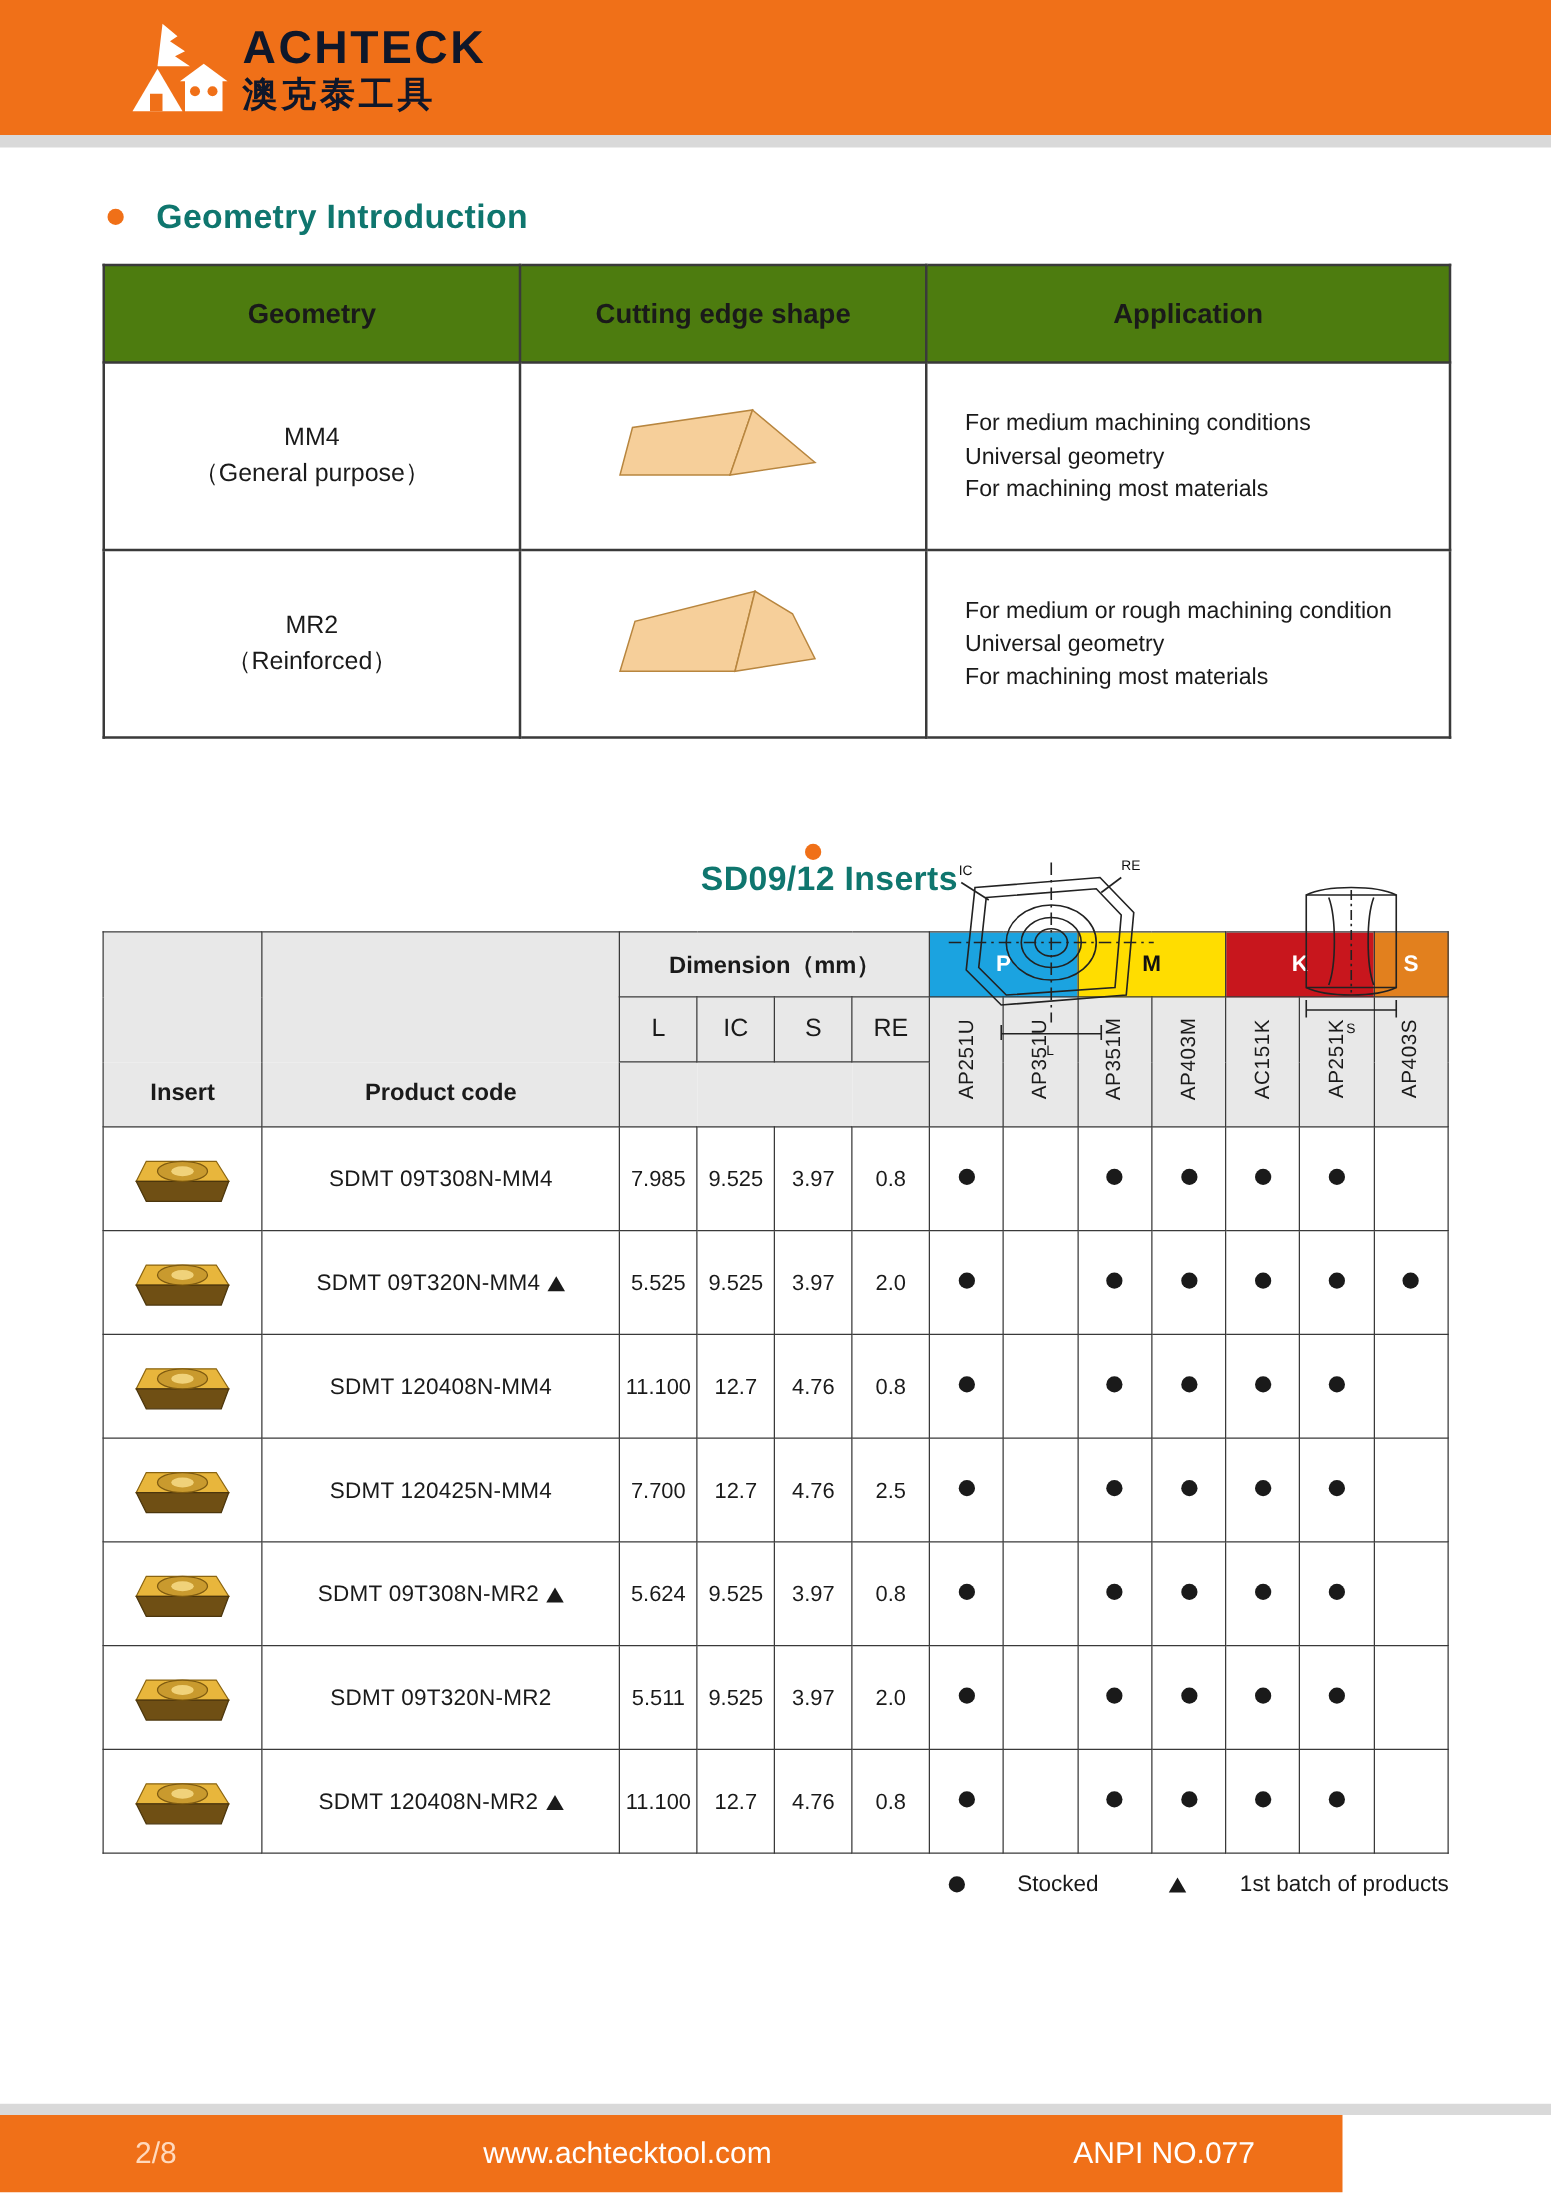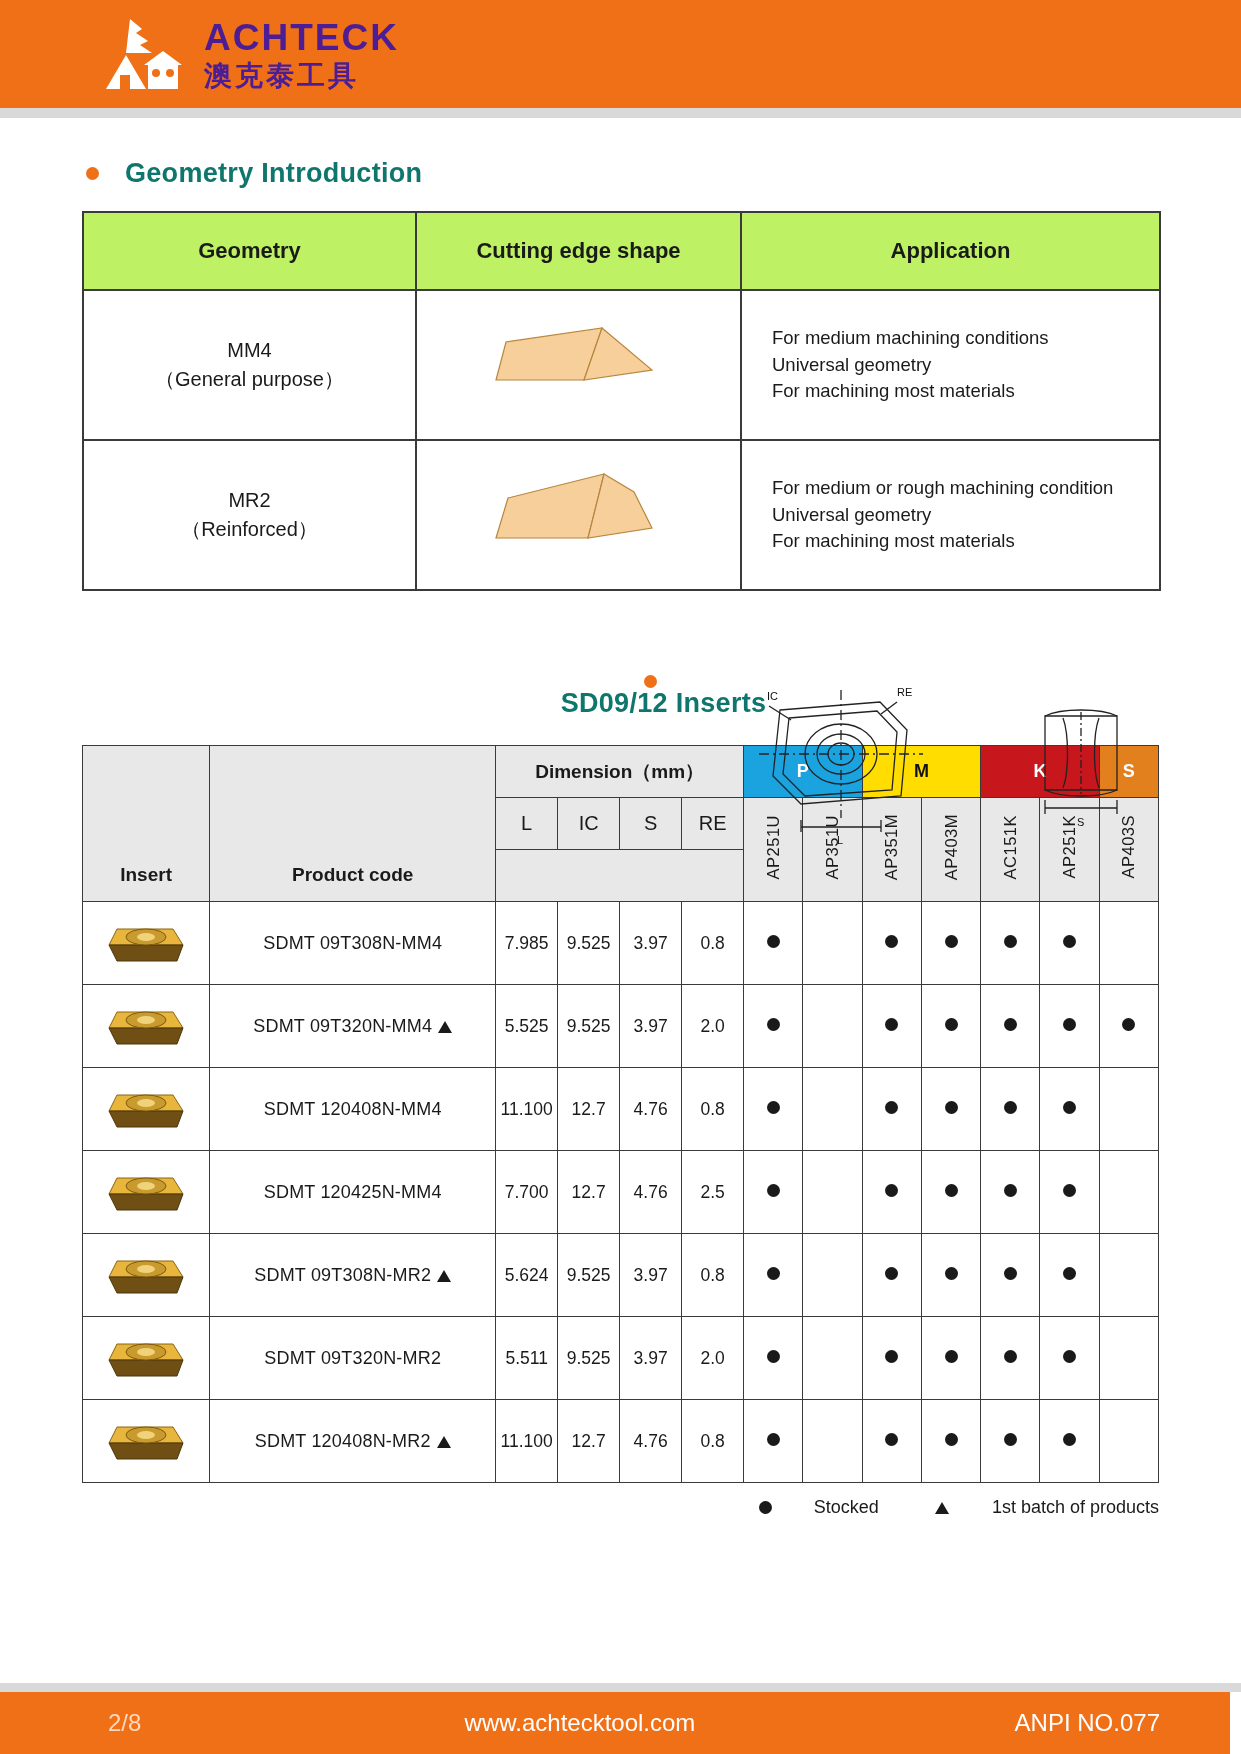--- a/index.html
+++ b/index.html
@@ -30,22 +30,22 @@
     padding-left: 96px;
   }
   .logo-mark {
     width: 88px;
     height: 78px;
     position: relative;
     flex: 0 0 auto;
   }
   .logo-mark svg { display: block; }
   .logo-text {
-    margin-left: 20px;
-    color: #4c1d95;
+    margin-left: 10px;
+    color: #0f172a;
     line-height: 1;
   }
   .logo-en {
     font-size: 37px;
     font-weight: bold;
     letter-spacing: 2px;
   }
   .logo-cn {
     font-size: 28px;
     font-weight: bold;
@@ -102,21 +102,21 @@
   .geom-wrap { margin: 22px 0 0 82px; width: 1077px; }
   table.geom {
     border-collapse: collapse;
     width: 1077px;
     table-layout: fixed;
   }
   table.geom th, table.geom td {
     border: 2px solid #3a3a3a;
   }
   table.geom thead th {
-    background: #bef264;
+    background: #4d7c0f;
     height: 78px;
     font-size: 22px;
     font-weight: bold;
     text-align: center;
   }
   .geom-col1 { width: 333px; }
   .geom-col2 { width: 325px; }
   .geom-col3 { width: 419px; }
   td.geom-name {
     text-align: center;
@@ -211,21 +211,21 @@
     font-size: 18px;
   }
   .legend span.lg-item { margin-left: 56px; display: inline-flex; align-items: center; gap: 35px; }
   .legend .dot { margin-right: 7px; }
   .legend .tri { margin-left: 0; margin-right: 8px; }
 
   
   .footer {
     position: absolute;
     left: 0; bottom: 0;
-    width: 1230px;
+    width: 1074px;
     height: 62px;
     background: #f07018;
     display: flex;
     align-items: center;
     color: #ffffff;
   }
   .footer-rule {
     position: absolute;
     left: 0; bottom: 62px;
     width: 1241px; height: 9px;

